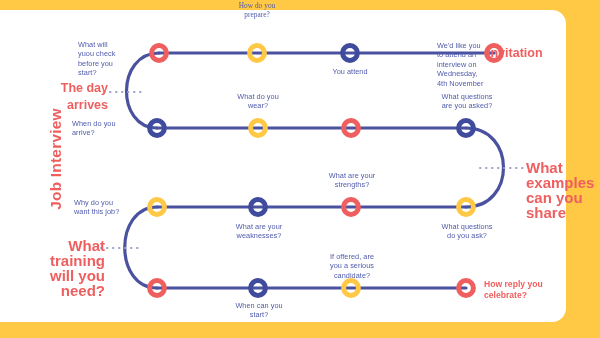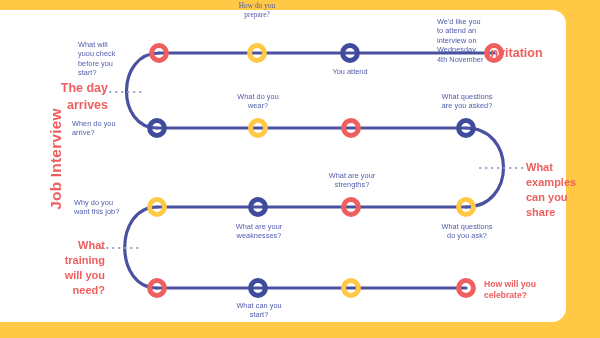--- a/index.html
+++ b/index.html
@@ -26,31 +26,31 @@
   .lbl{
     position:absolute;
     color:#4f5bab;
     font-size:7.3px;
     line-height:9.4px;
     letter-spacing:.05px;
     white-space:pre-line;
   }
   .lbl.c{text-align:center;}
   .lbl.r{text-align:left;}
-  .lbl.l{text-align:left;}
+  .lbl.l{text-align:left;margin-top:24px;}
 
   .hl{
     position:absolute;
     color:#ef5f5f;
     font-weight:bold;
     font-size:12.5px;
     line-height:16.5px;
     white-space:pre-line;
   }
-  .hl.small{font-size:11px;line-height:15px;}
+  .hl.small{font-size:15px;line-height:15px;}
   .hl.r{text-align:right;}
   .hl.l{text-align:left;}
 
   
   #title{
     position:absolute;
     left:-44px;top:150px;
     width:200px;
     transform:rotate(-90deg);
     transform-origin:50% 50%;
@@ -132,21 +132,21 @@
   <div class="hl l small" style="left:526px;top:160px;width:70px;">What
 examples
 can you
 share</div>
 
   <div class="hl r small" style="left:33px;top:238px;width:72px;">What
 training
 will you
 need?</div>
 
-  <div class="hl l" style="left:484px;top:279px;width:110px;font-size:8.6px;line-height:11px;">How will you
+  <div class="hl l" style="left:484px;top:279px;width:110px;font-size:8.6px;line-height:11px;">How reply you
 celebrate?</div>
 
   <div class="lbl r" style="left:78px;top:40px;width:68px;">What  will
 yuou check
 before you
 start?</div>
   <div class="lbl c" style="left:222px;top:1px;width:70px;font-family:Liberation Serif, serif;">How do you
 prepare?</div>
   <div class="lbl c" style="left:318px;top:67px;width:64px;">You attend</div>
   <div class="lbl l" style="left:437px;top:17px;width:72px;">We'd  like you
@@ -164,16 +164,19 @@
 
   <div class="lbl r" style="left:74px;top:198px;width:72px;">Why do you
 want this job?</div>
   <div class="lbl c" style="left:222px;top:222px;width:74px;">What are your
 weaknesses?</div>
   <div class="lbl c" style="left:315px;top:171px;width:74px;">What are your
 strengths?</div>
   <div class="lbl c" style="left:429px;top:222px;width:76px;">What questions
 do you ask?</div>
 
-  <div class="lbl c" style="left:222px;top:301px;width:74px;">What can you
+  <div class="lbl c" style="left:222px;top:301px;width:74px;">When can you
 start?</div>
+  <div class="lbl c" style="left:314px;top:252px;width:76px;">If offered, are
+you a serious
+candidate?</div>
 
 </div>
 
 </body></html>

